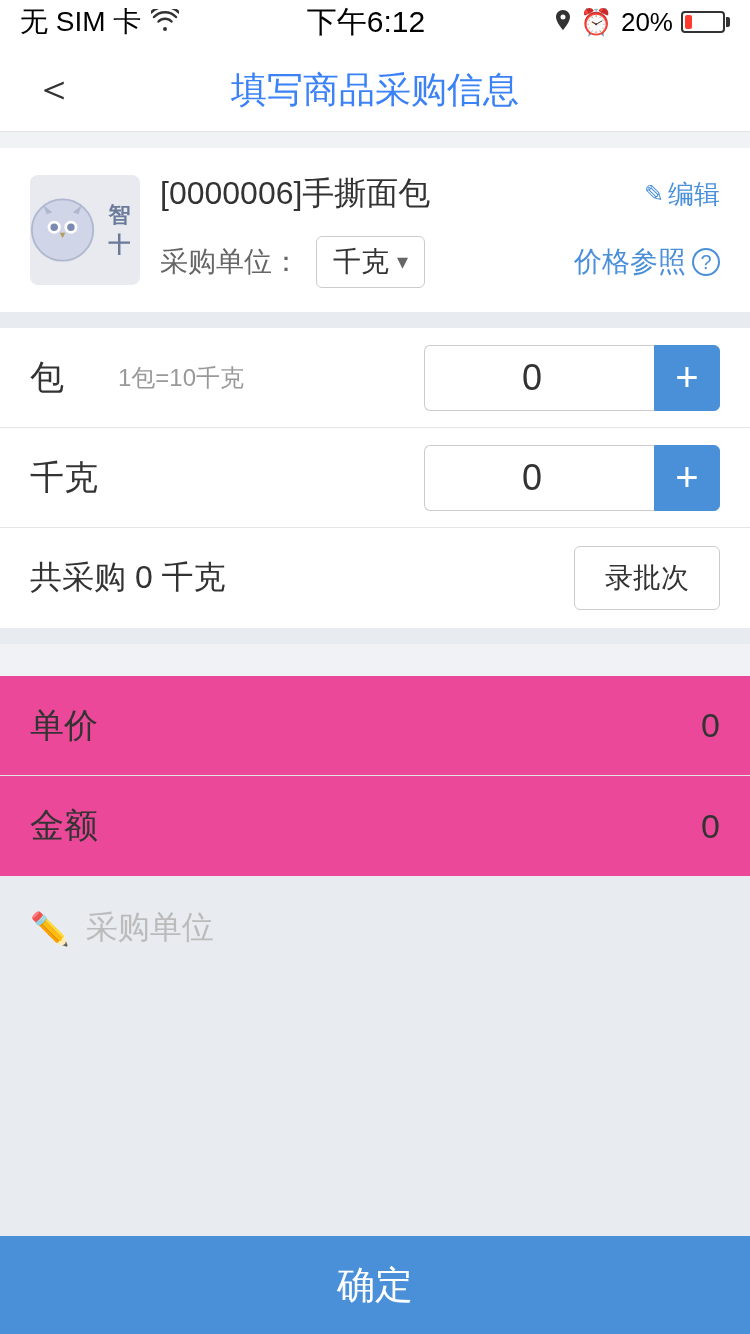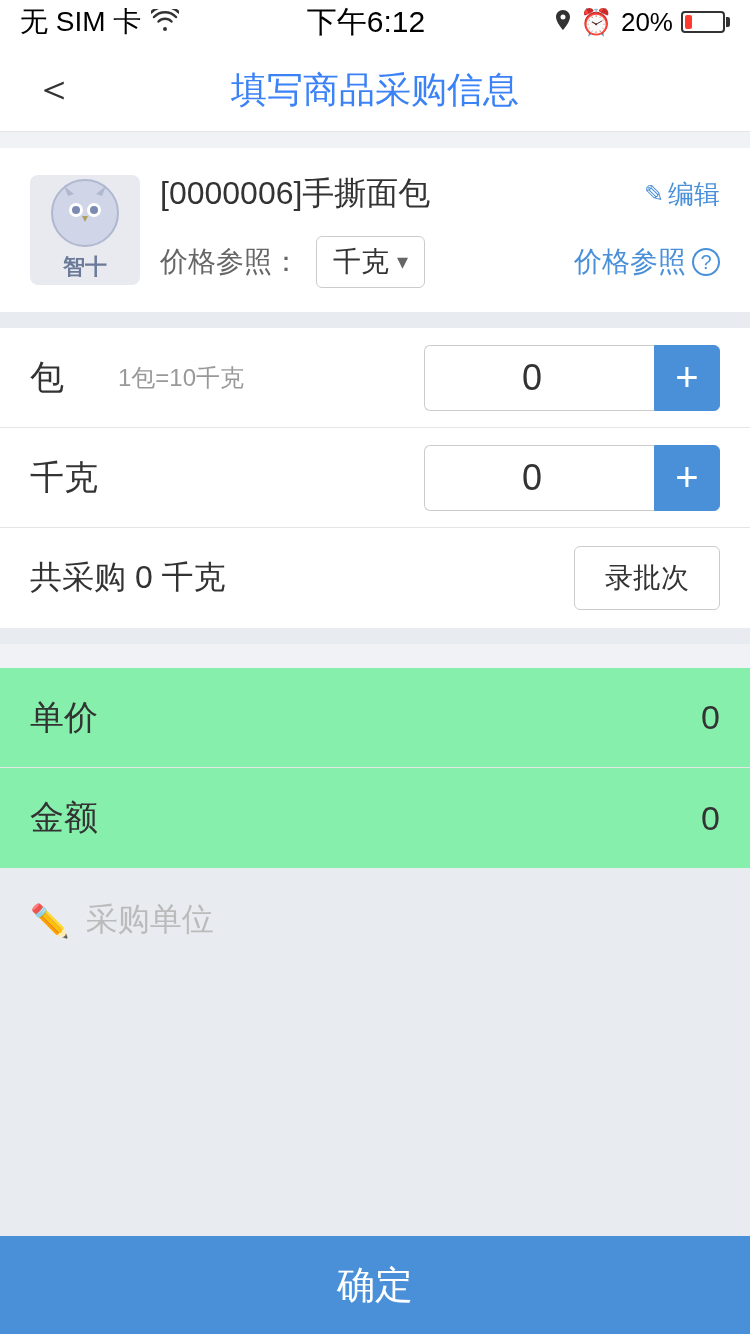--- a/index.html
+++ b/index.html
@@ -106,22 +106,23 @@
     }
     .product-image {
       width: 110px;
       height: 110px;
       background: #e8eaf0;
       border-radius: 8px;
       display: flex;
       align-items: center;
       justify-content: center;
       flex-shrink: 0;
-      flex-direction: column;
+      flex-direction: row;
       gap: 4px;
+      text-align: center;
     }
     .product-logo-text {
       font-size: 22px;
       color: #6b7a99;
       font-weight: 600;
     }
     .product-info {
       flex: 1;
     }
     .product-name-row {
@@ -267,22 +268,22 @@
       border-radius: 6px;
       padding: 12px 30px;
       font-size: 28px;
       color: #333;
       background: #fff;
       cursor: pointer;
     }
 
     
     .price-section {
-      background: #86efac;
-      margin-top: 24px;
+      background: #ec4899;
+      margin-top: 32px;
     }
     .price-row {
       display: flex;
       align-items: center;
       padding: 0 30px;
       height: 100px;
       border-bottom: 1px solid #e5e5e5;
     }
     .price-row:last-child {
       border-bottom: none;
@@ -408,21 +409,21 @@
   </div>
   <div class="product-info">
     <div class="product-name-row">
       <span class="product-name">[0000006]手撕面包</span>
       <span class="edit-btn">
         <span class="edit-icon">✎</span>
         <span>编辑</span>
       </span>
     </div>
     <div class="purchase-unit-row">
-      <span class="unit-label">价格参照：</span>
+      <span class="unit-label">采购单位：</span>
       <div class="unit-dropdown">
         <span>千克</span>
         <span class="dropdown-arrow">▾</span>
       </div>
       <div class="price-ref">
         <span>价格参照</span>
         <div class="info-icon">?</div>
       </div>
     </div>
   </div>

